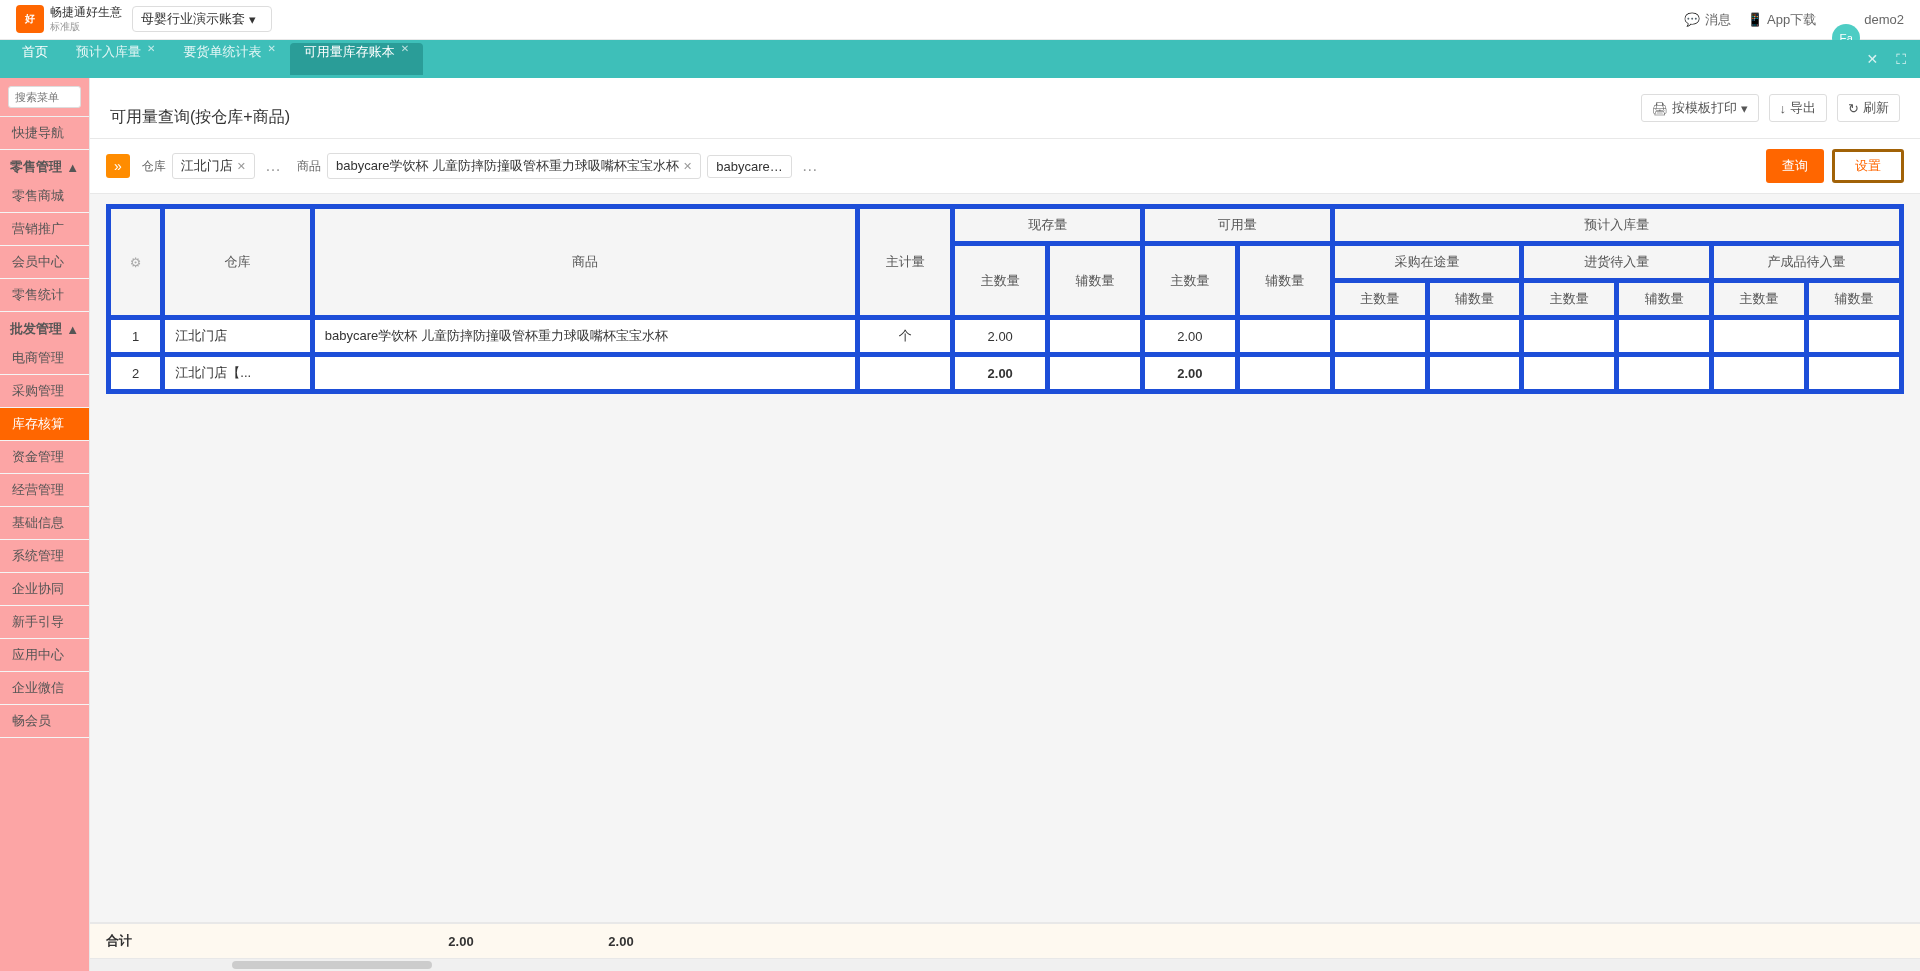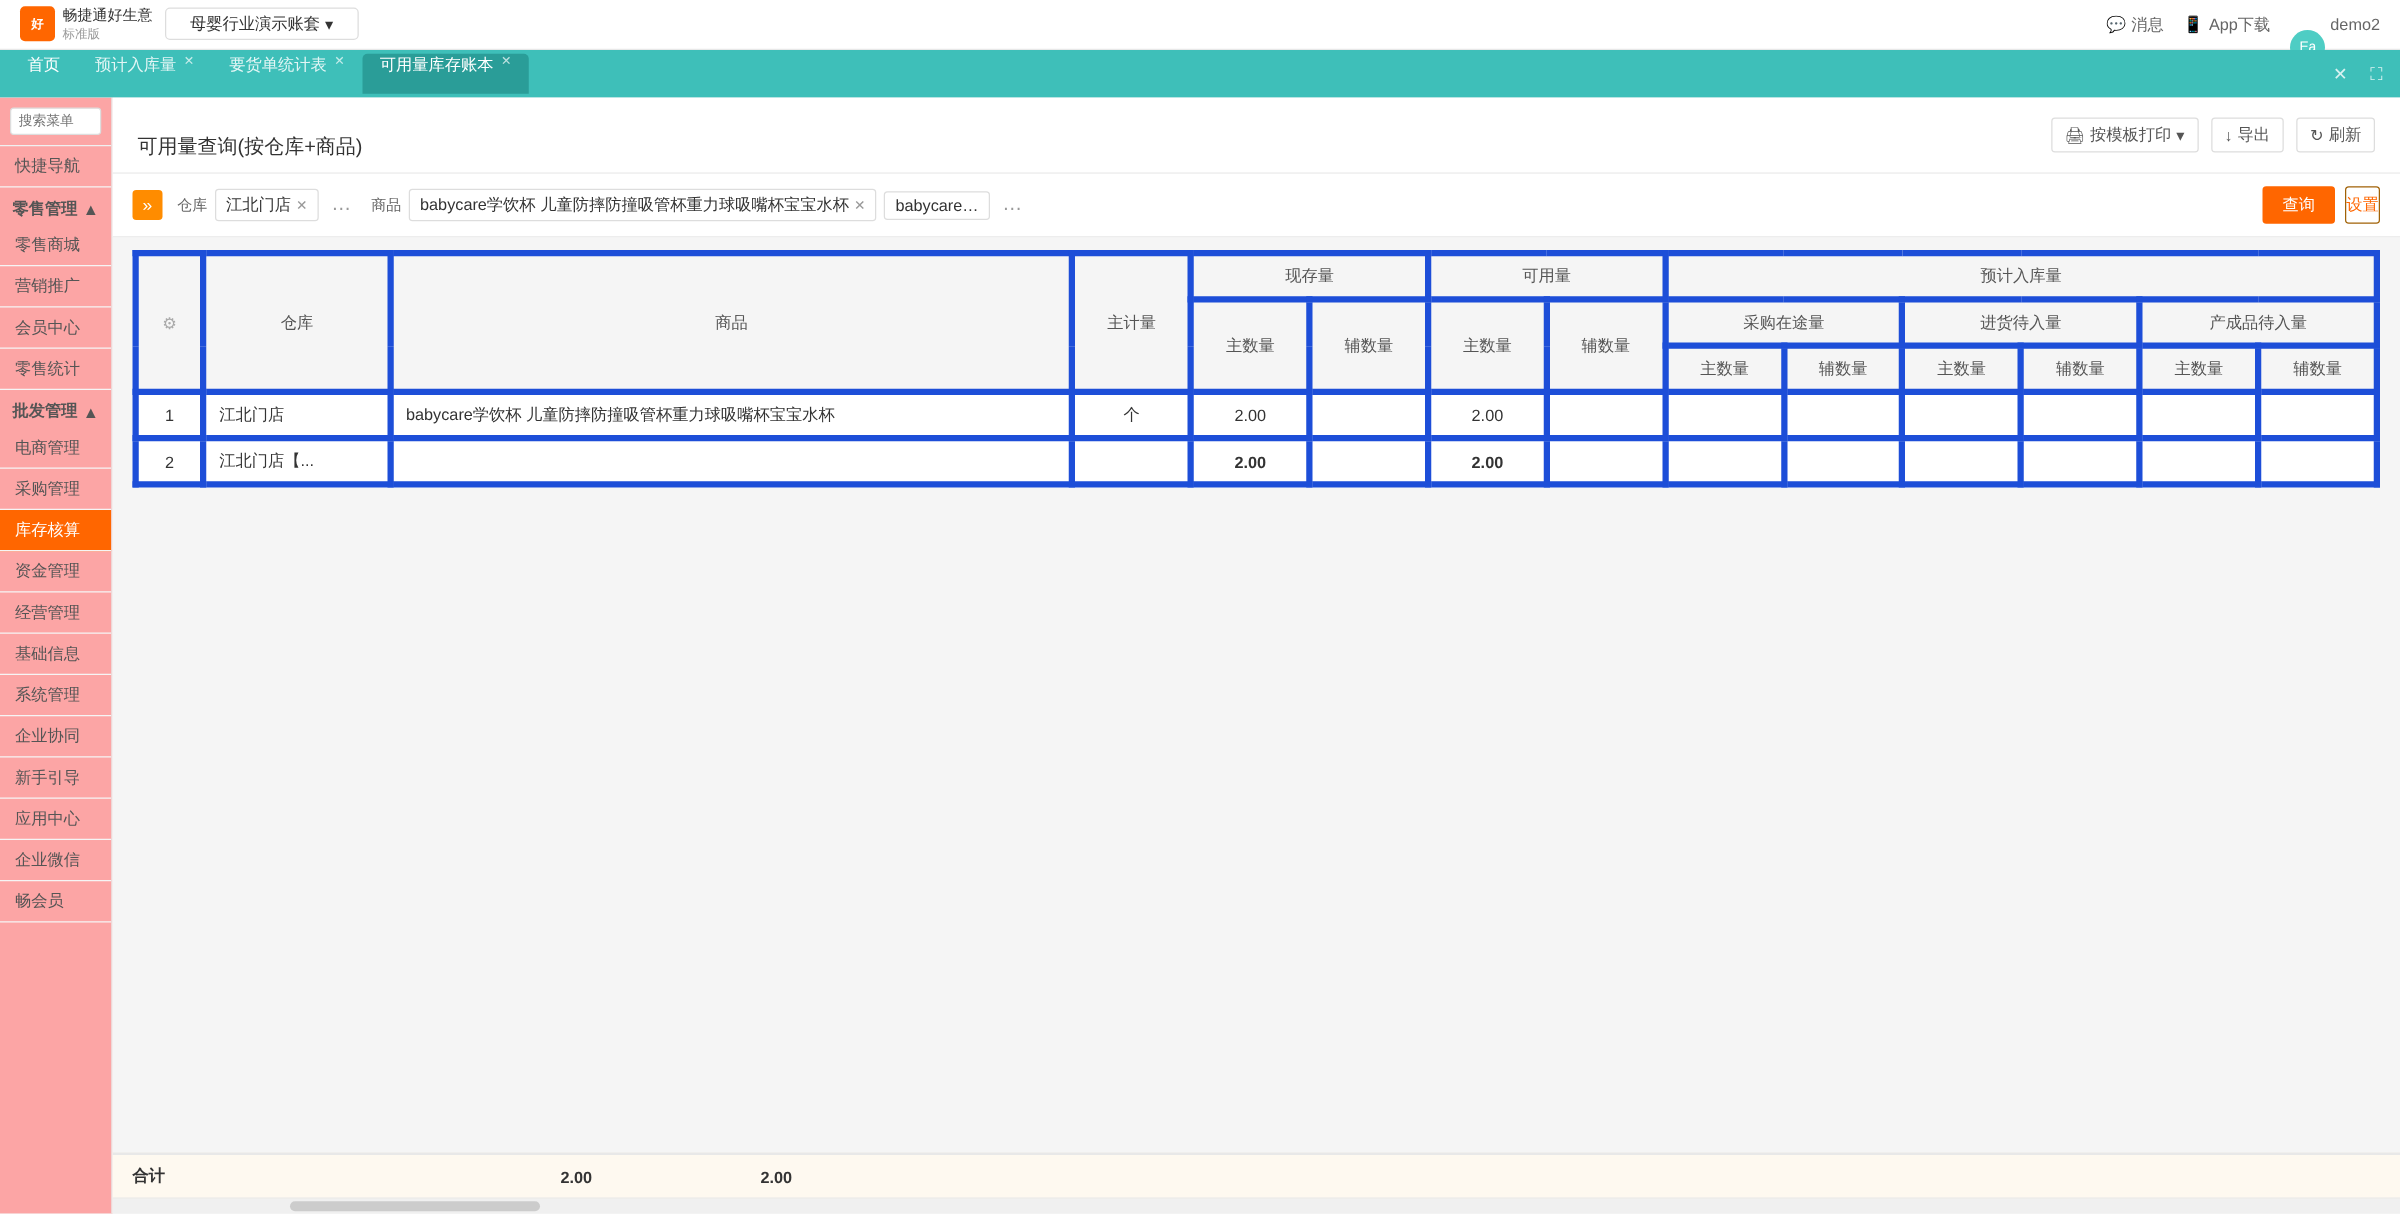--- a/index.html
+++ b/index.html
@@ -17,21 +17,21 @@
       flex-shrink: 0;
     }
     .top-bar-left { display: flex; align-items: center; gap: 10px; }
     .logo-area { display: flex; align-items: center; gap: 6px; }
     .logo-icon { width: 28px; height: 28px; background: #ff6600; border-radius: 4px; display: flex; align-items: center; justify-content: center; color: #fff; font-size: 10px; font-weight: bold; }
     .logo-text { font-size: 12px; color: #333; line-height: 1.2; font-family: Liberation Serif, serif; }
     .logo-sub { font-size: 10px; color: #999; }
     .enterprise-select {
       display: flex; align-items: center; gap: 4px;
       border: 1px solid #ddd; border-radius: 4px;
-      padding: 3px 19px; cursor: pointer; background: #fff;
+      padding: 3px 8px; cursor: pointer; background: #fff;
       font-size: 12px; color: #333; min-width: 140px;
     }
     .top-bar-right { display: flex; align-items: center; gap: 16px; }
     .top-action { display: flex; align-items: center; gap: 4px; color: #666; font-size: 12px; cursor: pointer; }
     .user-avatar { width: 28px; height: 28px; border-radius: 50%; background: #4ecdc4; display: flex; align-items: center; justify-content: center; color: #fff; font-size: 11px; margin-top: 36px; }
 
     
     .nav-tabs {
       background: #3ebfb9;
       height: 38px;
@@ -156,22 +156,22 @@
     .filter-tag .remove { color: #999; cursor: pointer; font-size: 11px; }
     .filter-more { color: #999; cursor: pointer; font-size: 16px; padding: 0 4px; }
     .filter-actions { margin-left: auto; display: flex; gap: 8px; }
     .btn-query {
       background: #ff6600; color: #fff; border: none;
       border-radius: 3px; padding: 5px 16px;
       cursor: pointer; font-size: 13px;
     }
     .btn-settings {
       background: #fff; color: #ff6600;
-      border: 1px solid #a16207;
-      border-radius: 3px; padding: 5px 0;
+      border: 3px solid #a16207;
+      border-radius: 3px; padding: 5px 20px;
       cursor: pointer; font-size: 13px;
     }
 
     
     .table-area {
       flex: 1;
       overflow: auto;
       padding: 10px 16px;
       background: #f5f5f5;
     }

